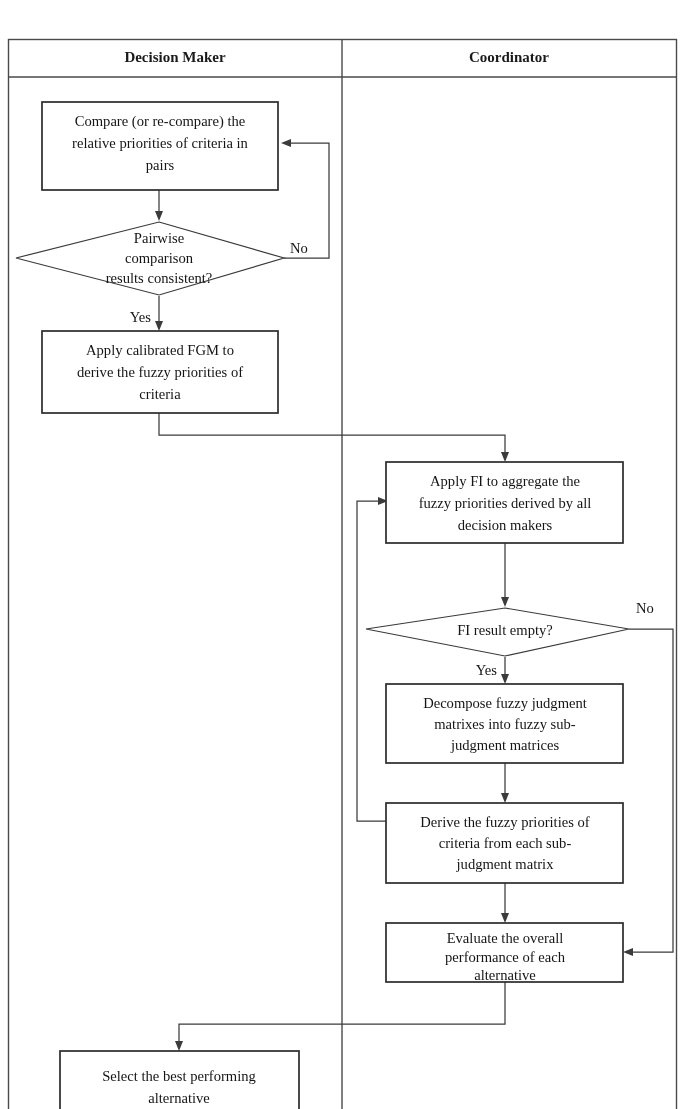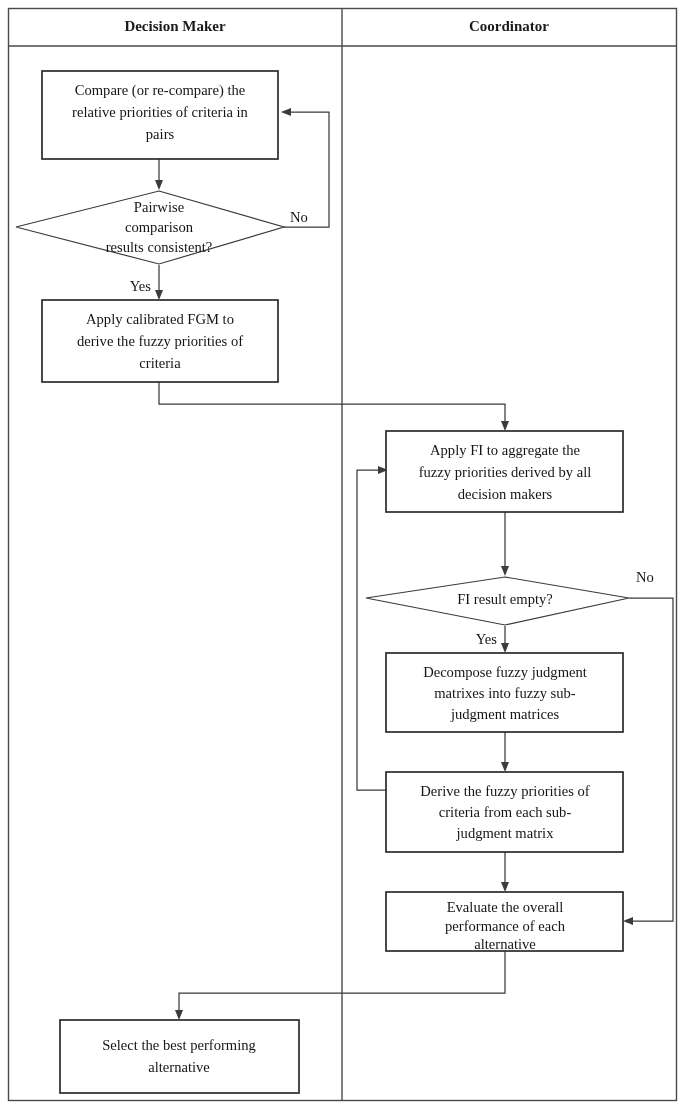--- a/index.html
+++ b/index.html
@@ -10,20 +10,21 @@
   body {
     width: 685px;
     height: 1109px;
     font-family: "Liberation Serif", "DejaVu Serif", serif;
     overflow: hidden;
   }
   #flow-root {
     position: relative;
     width: 685px;
     height: 839px;
+    margin-top: 31px;
   }
   svg.flow {
     display: block;
     width: 685px;
     height: 1109px;
   }
   .lane-border {
     fill: none;
     stroke: #4a4a4a;
     stroke-width: 1.4;

